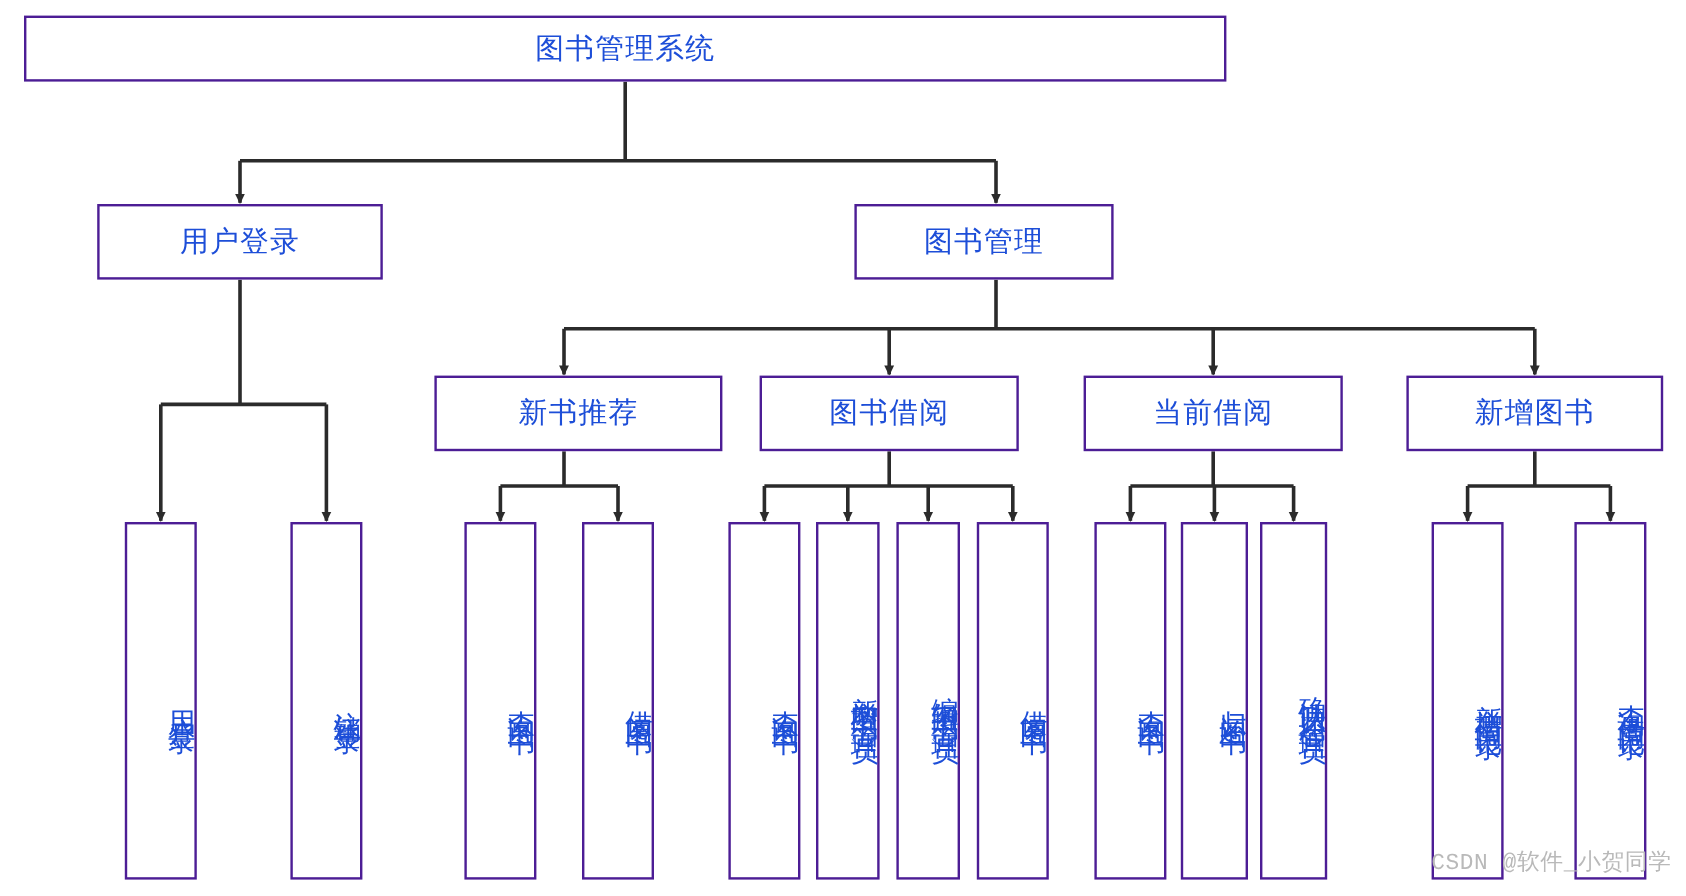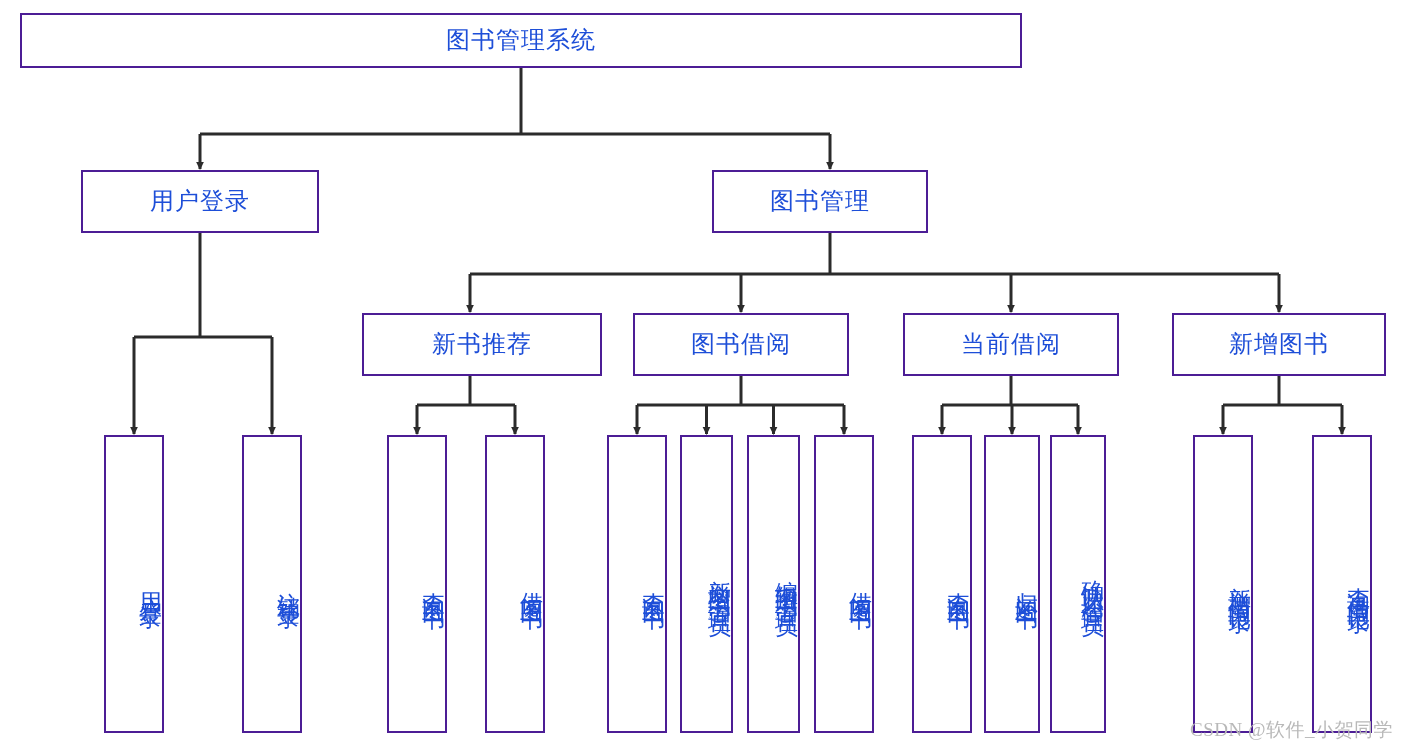--- a/index.html
+++ b/index.html
@@ -57,27 +57,27 @@
     white-space: pre-line;
     text-align: center;
   }
   .node.vert .lbl {
     writing-mode: vertical-rl;
     text-orientation: upright;
   }
   #watermark {
     position: absolute;
     right: 12px;
-    bottom: 4px;
+    bottom: 16px;
     font-size: 19px;
     color: #b9b9b9;
     letter-spacing: 0.5px;
     z-index: 5;
     white-space: nowrap;
-    font-family: Liberation Serif, serif;
+    font-family: Liberation Mono, monospace;
   }
 </style>
 </head>
 <body>
 
 <div id="canvas">
 
   <svg id="svg-layer" viewBox="0 0 1405 747" xmlns="http://www.w3.org/2000/svg">
     <defs>
       <marker id="arrowhead" markerWidth="9" markerHeight="9" refX="7.5" refY="4.5" orient="auto" markerUnits="userSpaceOnUse">

